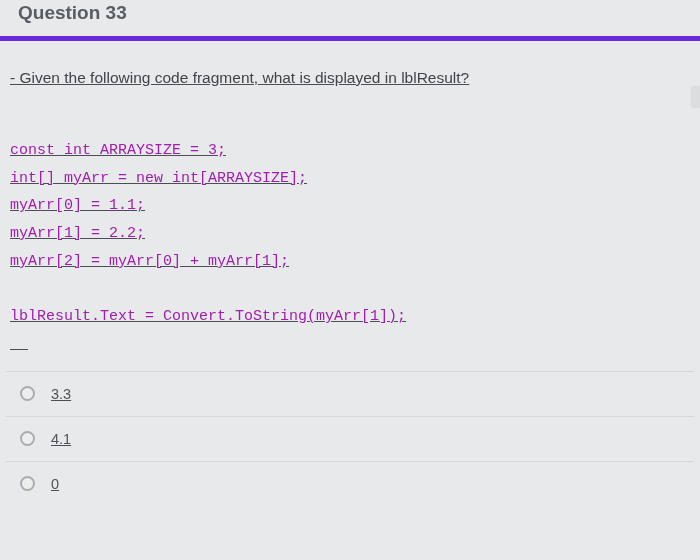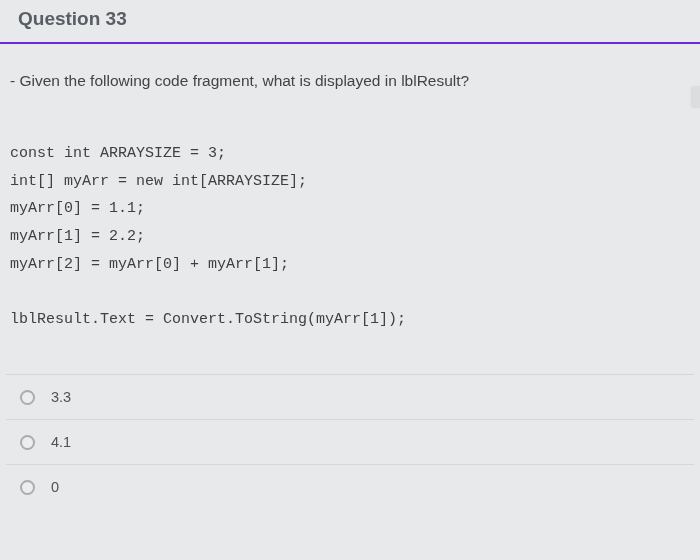--- a/index.html
+++ b/index.html
@@ -4,52 +4,53 @@
 <style>
   * { box-sizing: border-box; margin: 0; padding: 0; }
   html, body { width: 700px; height: 560px; }
   body {
     background: #e8e9eb;
     font-family: -apple-system, BlinkMacSystemFont, "Segoe UI", Arial, sans-serif;
     color: #4a4f55;
     position: relative;
   }
   .question-header {
-    padding: 8px 18px 12px 18px;
-    border-bottom: 2px solid #6d28d9;
+    padding: 2px 18px 12px 18px;
+    border-bottom: 5px solid #6d28d9;
   }
   .question-title {
     font-size: 19px;
     font-weight: 600;
     color: #595e64;
   }
   .content {
     padding: 28px 6px 0 6px;
+    text-decoration: underline;
   }
   .prompt {
     font-size: 15.5px;
     color: #3f4449;
     margin-bottom: 22px;
     padding-left: 4px;
   }
   .code-block {
     font-family: "Courier New", Courier, monospace;
     font-size: 15px;
-    color: #404040;
+    color: #a21caf;
     line-height: 1.85;
     padding-left: 4px;
     margin-bottom: 12px;
     white-space: pre;
   }
   .options {
     margin-top: 6px;
   }
   .option {
     display: flex;
-    align-items: flex-end;
+    align-items: center;
     padding: 14px 10px 14px 14px;
     border-top: 1px solid #d6d7d9;
     cursor: pointer;
   }
   .option:last-child {
     padding-bottom: 10px;
   }
   .radio {
     width: 15px;
     height: 15px;

